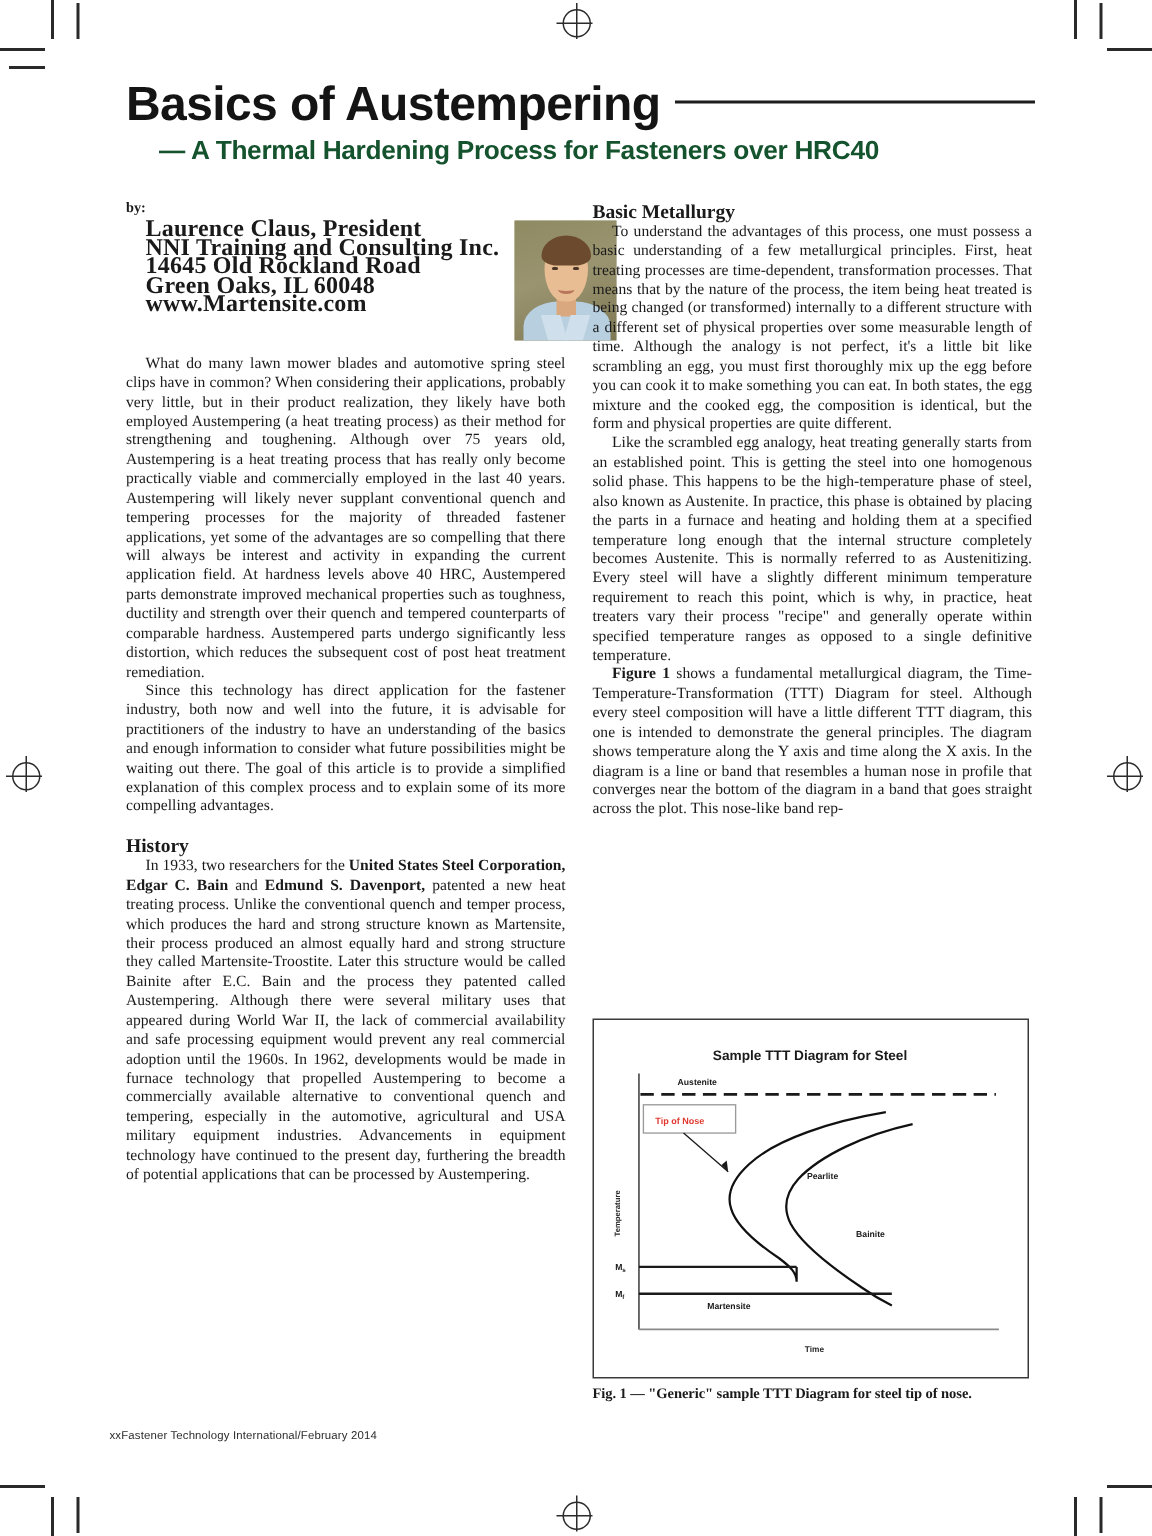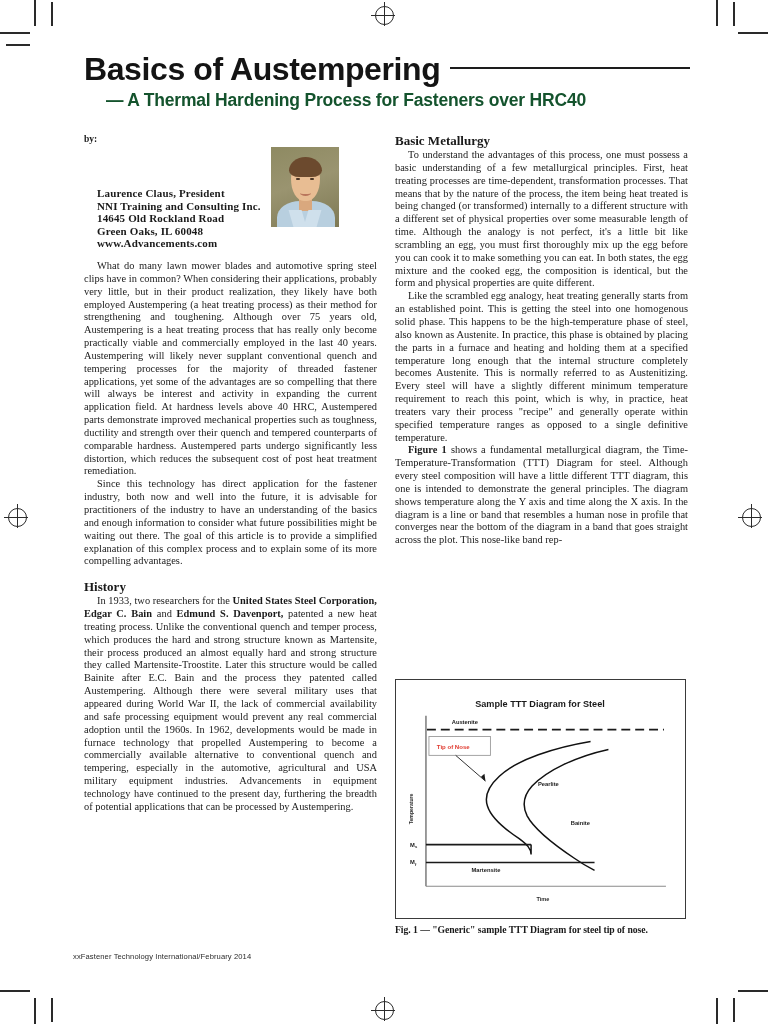--- a/index.html
+++ b/index.html
@@ -91,24 +91,23 @@
   .byline-wrap {
     display: flex;
     align-items: flex-start;
     gap: 10px;
     margin-bottom: 10px;
   }
   .byline-lines {
     padding-left: 13px;
     font-family: "Liberation Serif", serif;
     font-weight: bold;
-    font-size: 11px;
+    font-size: 16px;
     line-height: 12.6px;
     letter-spacing: 0.15px;
-    margin-top: 40px;
   }
   .byline-lines div { white-space: nowrap; }
 
   .headshot {
     width: 68px; height: 80px;
     flex: 0 0 auto;
     position: relative;
     overflow: hidden;
     background: #8f8a64;
   }
@@ -260,21 +259,21 @@
   <div class="col col-left">
 
     <div class="byline-label">by:</div>
 
     <div class="byline-wrap">
       <div class="byline-lines">
         <div>Laurence Claus, President</div>
         <div>NNI Training and Consulting Inc.</div>
         <div>14645 Old Rockland Road</div>
         <div>Green Oaks, IL 60048</div>
-        <div>www.Advancements.com</div>
+        <div>www.Martensite.com</div>
       </div>
       <div class="headshot">
         <div class="hs-bg"></div>
         <div class="hs-shirt"></div>
         <div class="hs-neck"></div>
         <div class="hs-collar-l"></div>
         <div class="hs-collar-r"></div>
         <div class="hs-face"></div>
         <div class="hs-hair"></div>
         <div class="hs-eye-l"></div>

